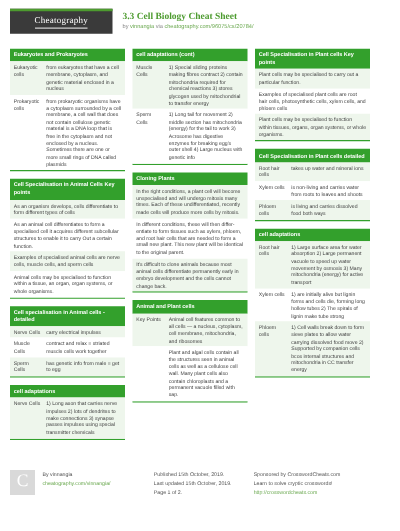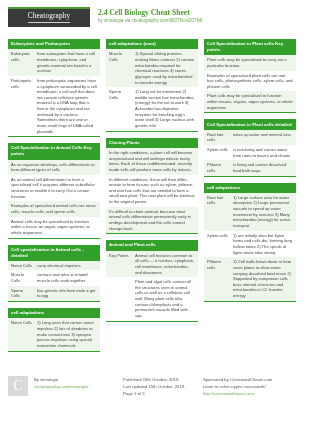--- a/index.html
+++ b/index.html
@@ -70,21 +70,21 @@
 </head>
 <body>
 
 <div class="page">
 
   <div class="header">
     <div class="logo-box">
       <span class="logo-text">Cheatography</span>
     </div>
     <div class="title-wrap">
-      <div class="sheet-title">2.4 Cell Biology Cheat Sheet</div>
+      <div class="sheet-title">3.3 Cell Biology Cheat Sheet</div>
       <div class="byline">
         <span>by </span><a href="#">vinnangia</a><span> via </span><a href="#">cheatography.com/96075/cs/20784/</a>
       </div>
     </div>
   </div>
 
   <div class="columns">
 
     <div class="col">
       <div class="section">

